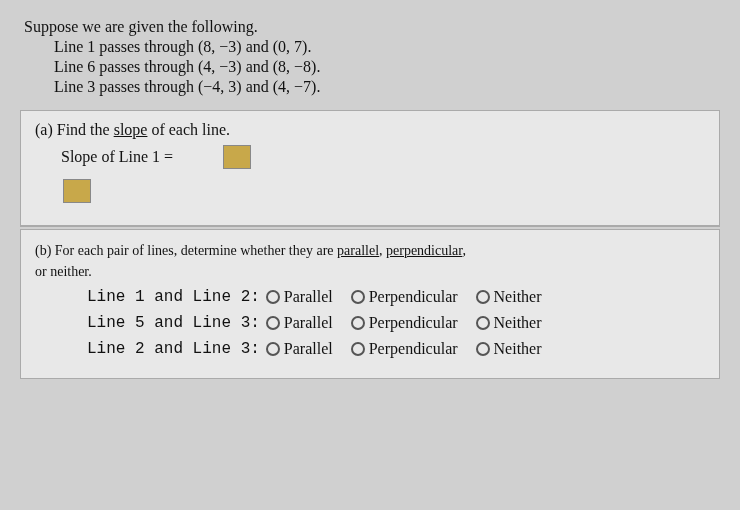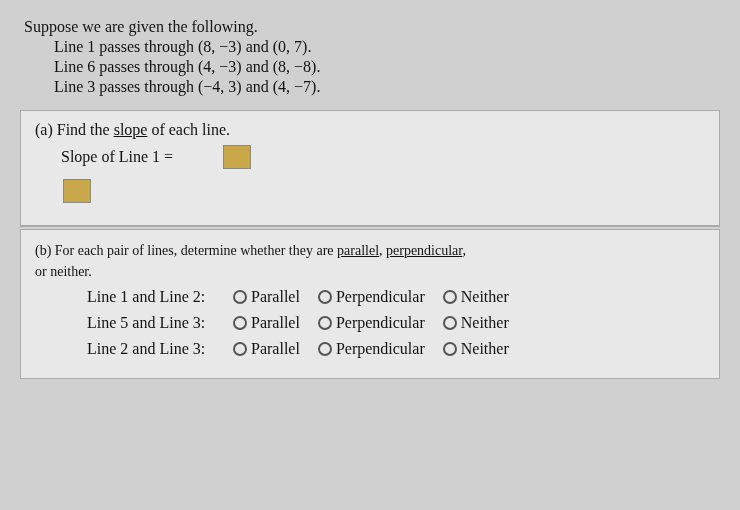--- a/index.html
+++ b/index.html
@@ -63,20 +63,21 @@
     .radio-row {
       display: flex;
       align-items: center;
       margin-bottom: 8px;
       font-size: 16px;
       padding-left: 26px;
     }
     .radio-label {
       min-width: 140px;
       margin-right: 6px;
+      font-family: Liberation Mono, monospace;
     }
     .radio-option {
       display: flex;
       align-items: center;
       margin-right: 18px;
       cursor: pointer;
     }
     .radio-circle {
       width: 14px;
       height: 14px;

